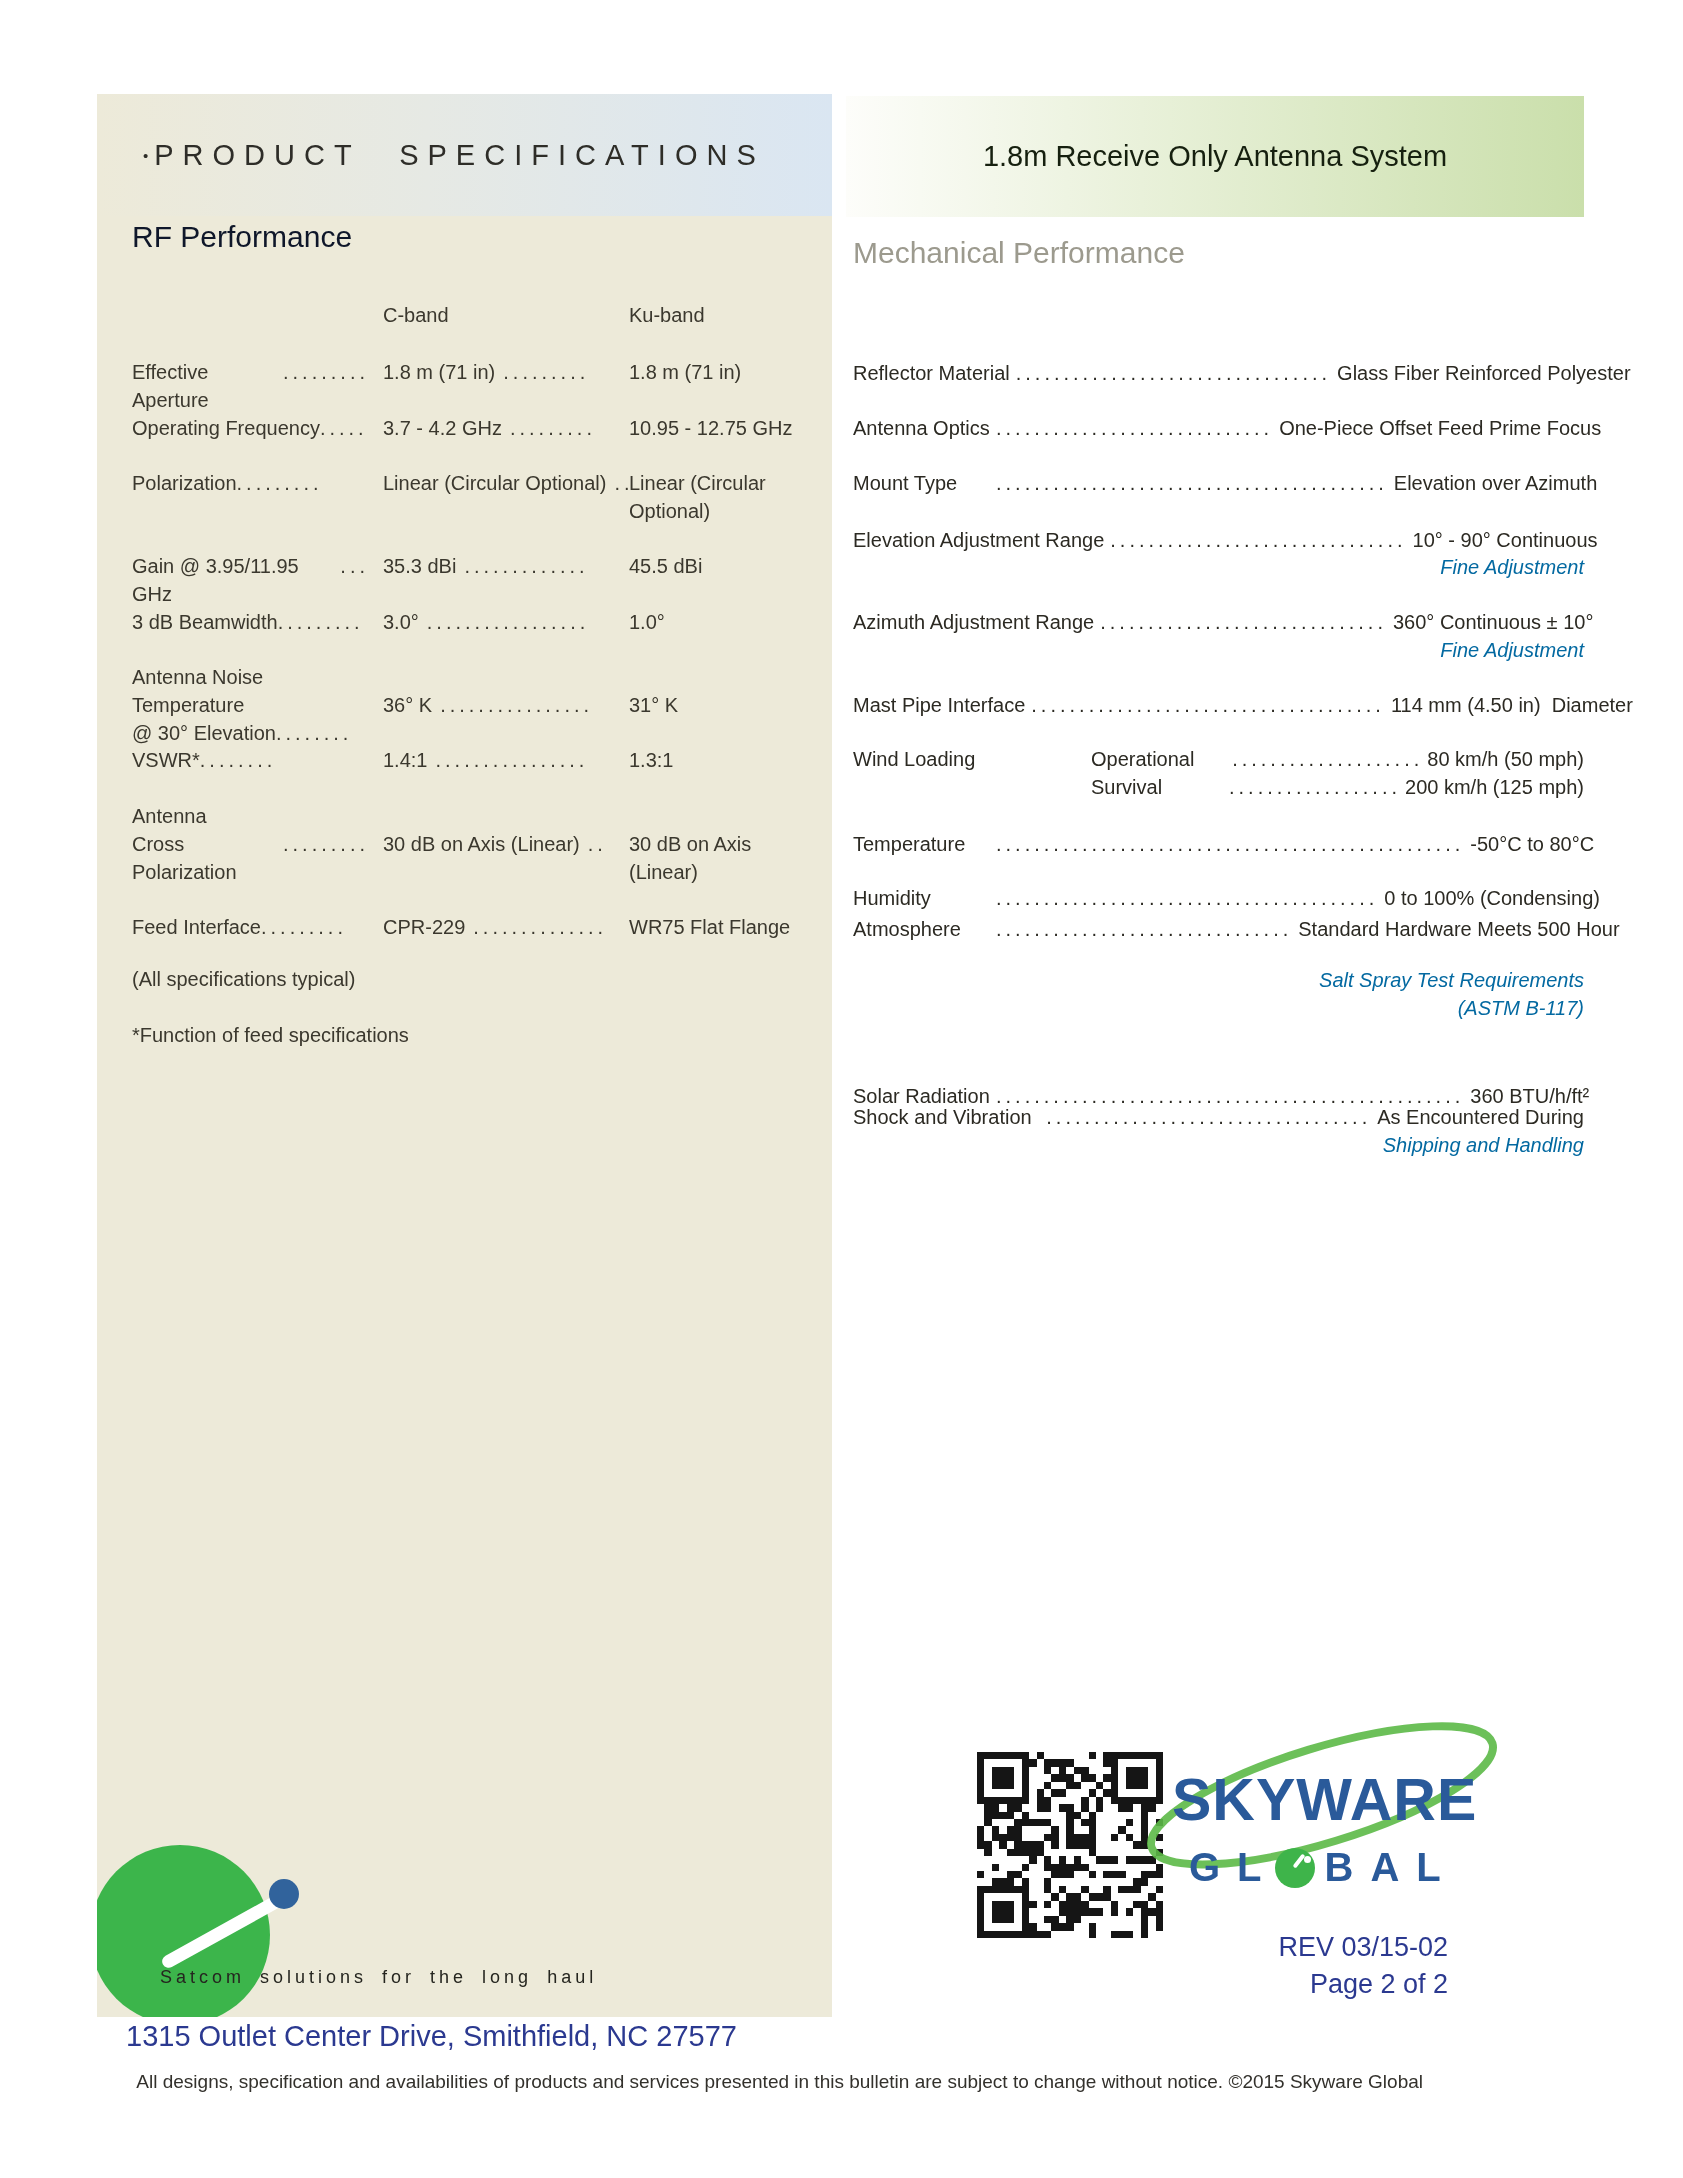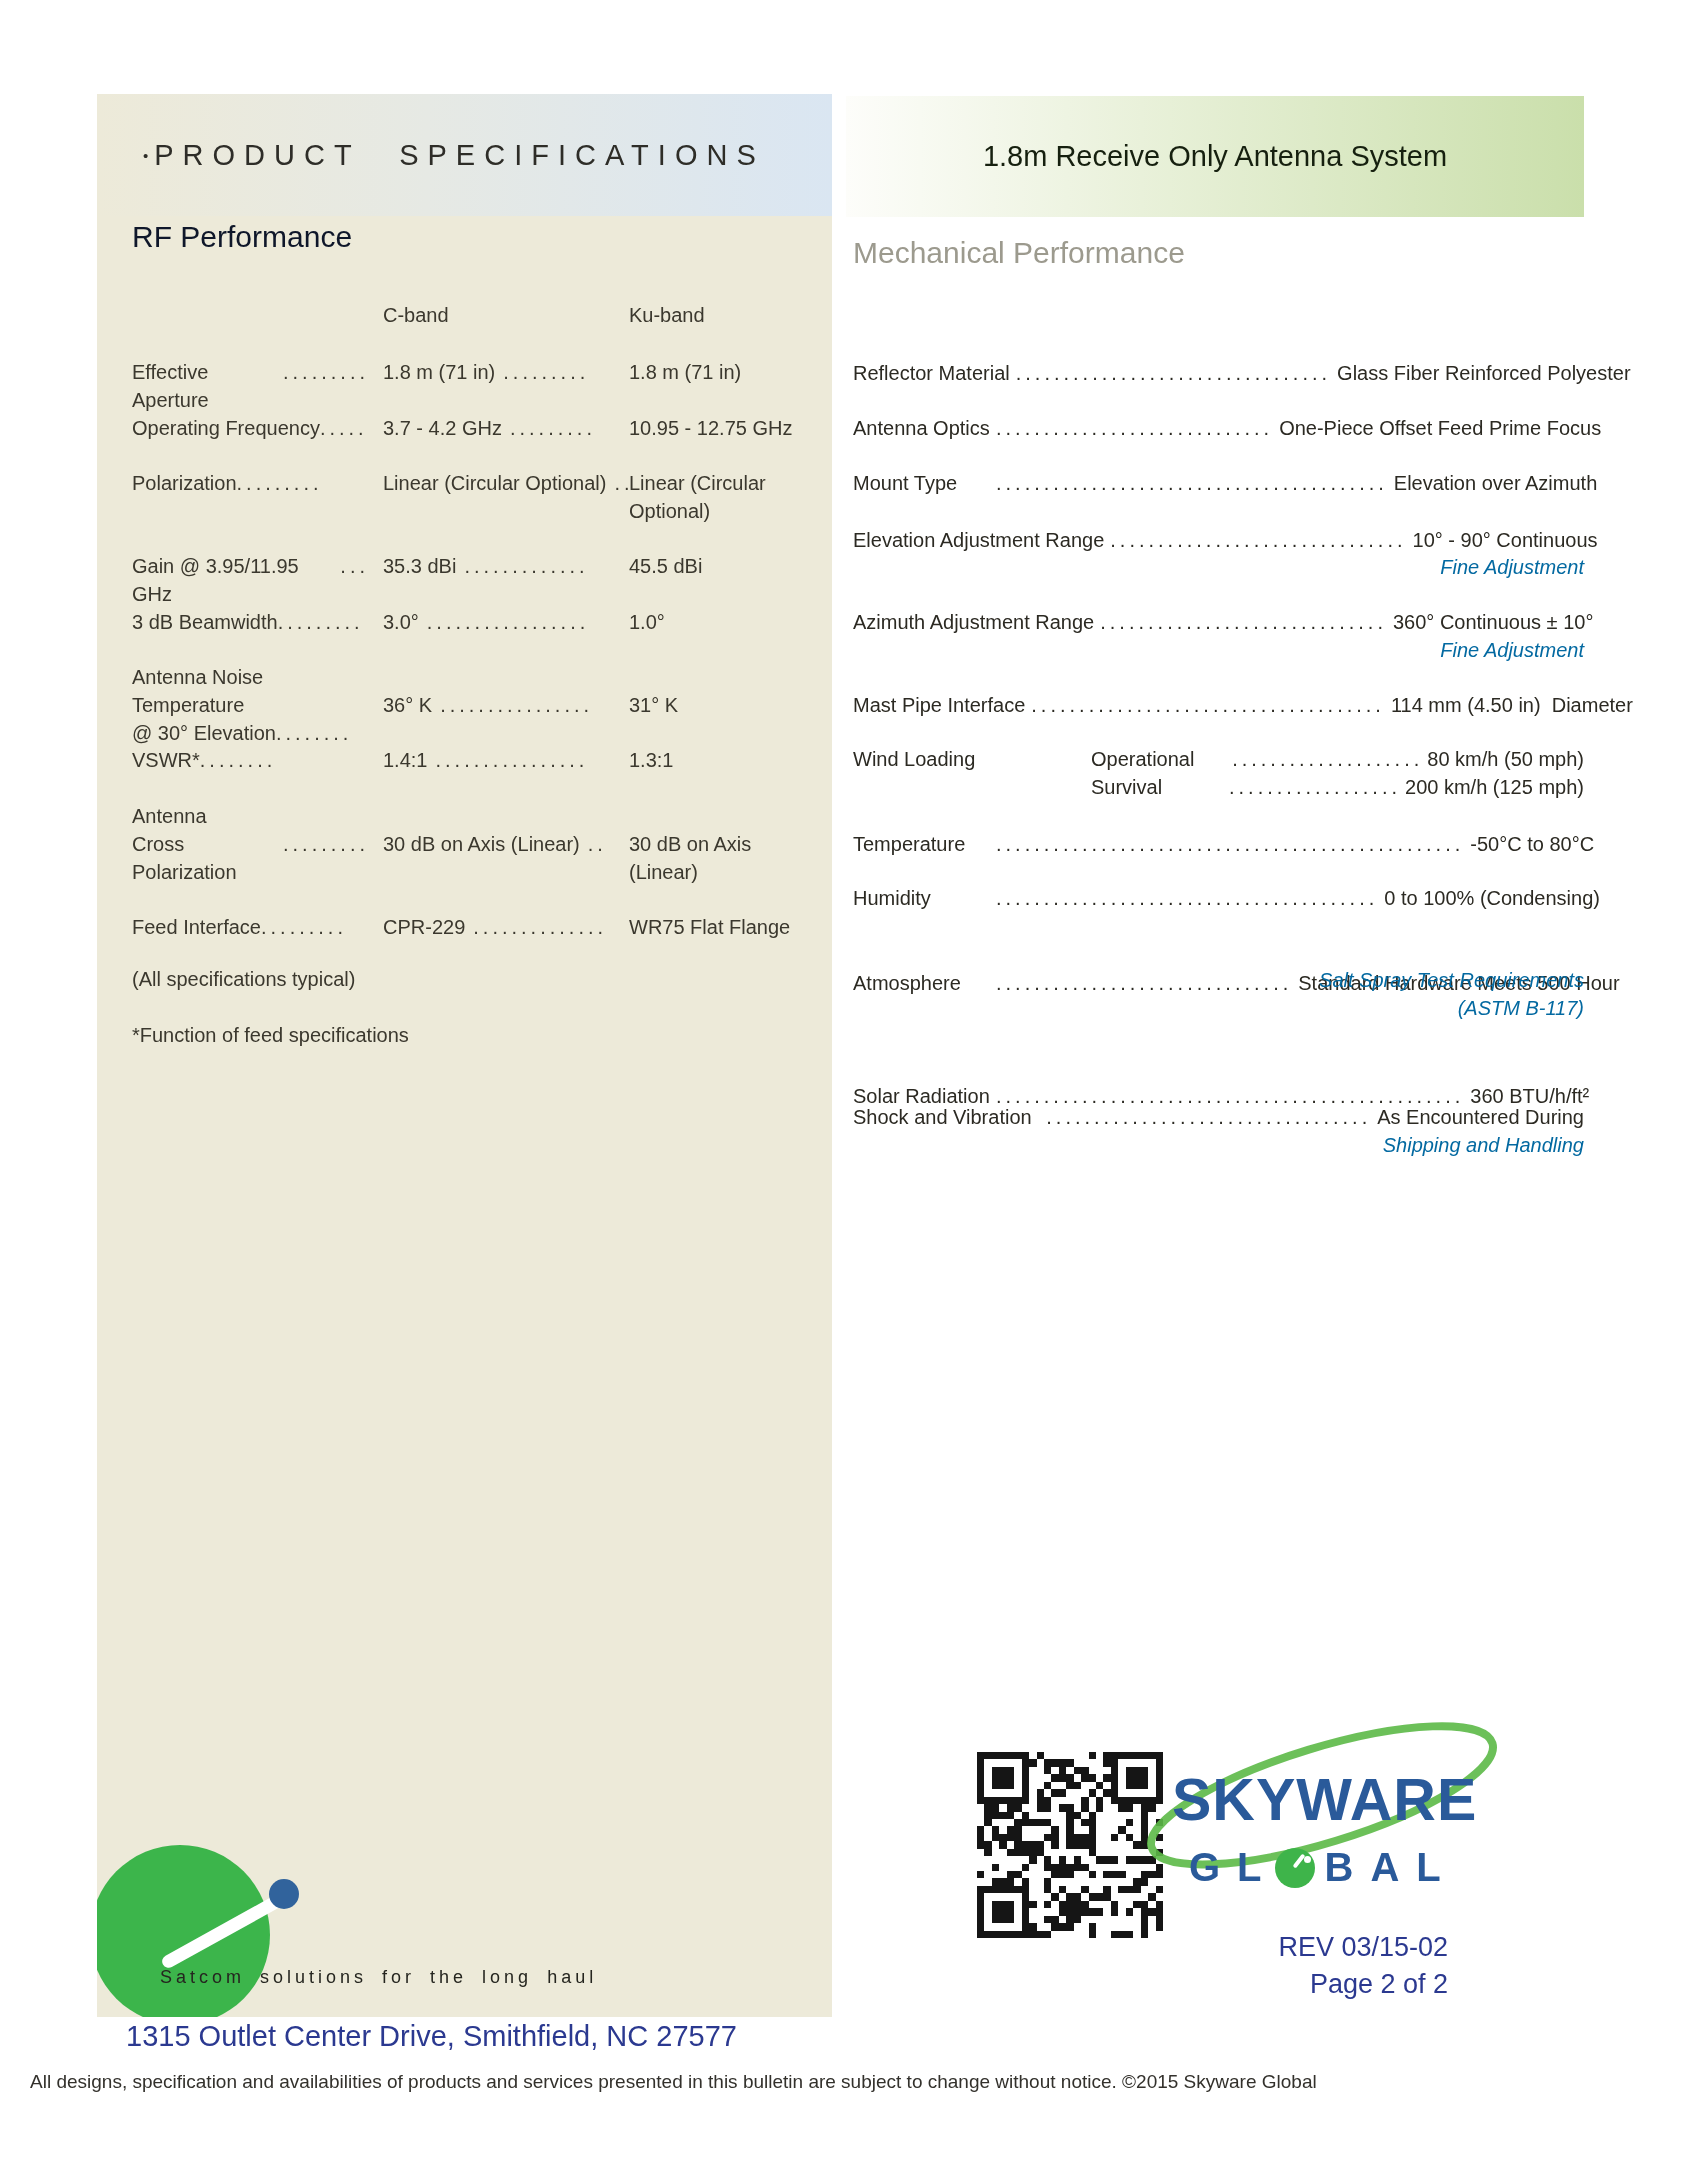--- a/index.html
+++ b/index.html
@@ -74,21 +74,21 @@
                  border-radius:50%;background:#3cb54b;}
   #satcom-stick{position:absolute;left:66px;top:1864px;width:142px;height:13px;
                 background:#ffffff;border-radius:7px;transform-origin:left center;
                 transform:rotate(-29deg);}
   #satcom-dot{position:absolute;left:172px;top:1785px;width:30px;height:30px;
               border-radius:50%;background:#31639c;}
   #tagline{position:absolute;left:63px;top:1873px;font-size:18px;letter-spacing:4px;
            word-spacing:6px;color:#25251f;white-space:nowrap;}
 
   #address{position:absolute;left:126px;top:2020px;font-size:29px;color:#2b3990;}
-  #disclaimer{position:absolute;left:0;top:2071px;width:1423px;text-align:left;
+  #disclaimer{position:absolute;left:0;top:2071px;width:1423px;text-align:right;
               padding-left:30px;box-sizing:border-box;font-size:19px;color:#33312c;}
 </style>
 </head>
 <body>
 
 <div id="page">
 
   <div id="left-panel">
     <div id="left-band">
       <span class="bullet">•</span>
@@ -255,21 +255,21 @@
     </div>
 
     <div class="mrow" style="top:830px">
       <span class="mlabel">Temperature</span>
       <span class="mval"><span class="dots">.................................................</span><span>-50°C to 80°C</span></span>
     </div>
     <div class="mrow" style="top:884px">
       <span class="mlabel">Humidity</span>
       <span class="mval"><span class="dots">........................................</span><span>0 to 100% (Condensing)</span></span>
     </div>
-    <div class="mrow" style="top:969px">
+    <div class="mrow" style="top:915px">
       <span class="mlabel">Atmosphere</span>
       <span class="mval"><span class="dots">...............................</span><span>Standard Hardware Meets 500 Hour</span></span>
     </div>
     <div class="mcont" style="top:966px">Salt Spray Test Requirements</div>
     <div class="mcont" style="top:994px">(ASTM B-117)</div>
 
     <div class="mrow" style="top:1082px">
       <span class="mlabel">Solar Radiation</span>
       <span class="mval"><span class="dots">.................................................</span><span>360 BTU/h/ft²</span></span>
     </div>

